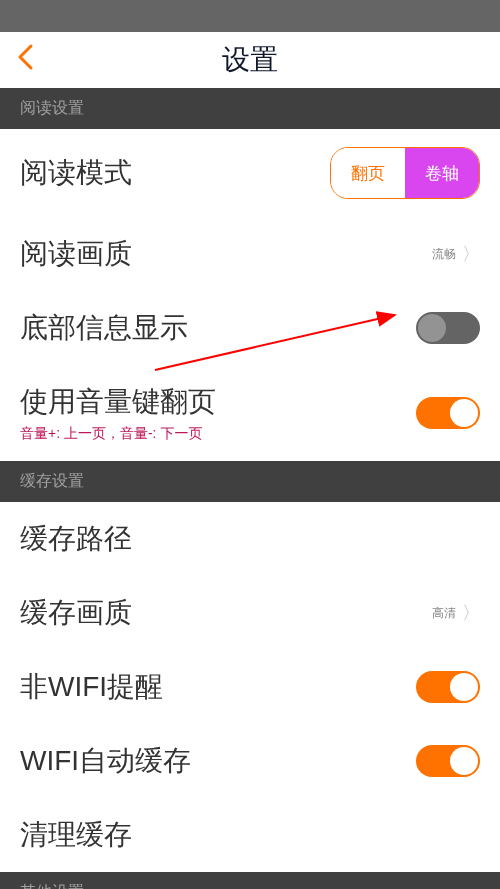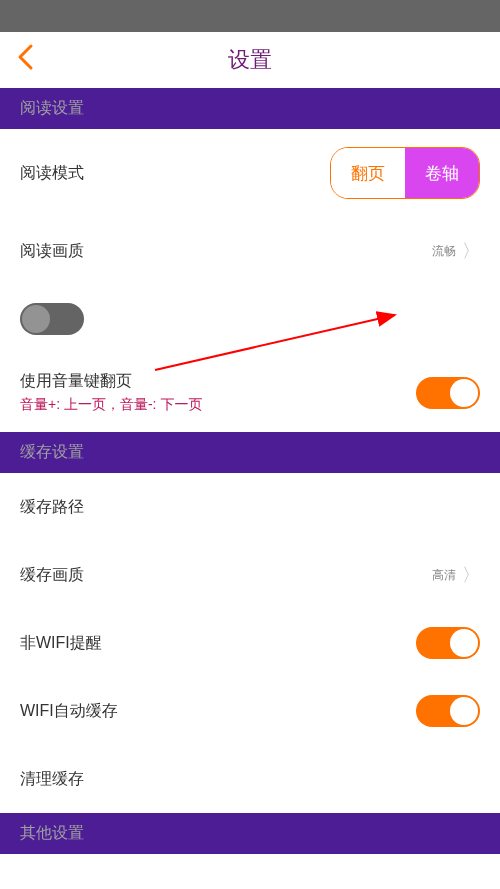--- a/index.html
+++ b/index.html
@@ -29,38 +29,38 @@
     .back-icon {
       color: #ff7200;
       font-size: 28px;
       font-weight: 300;
       cursor: pointer;
     }
     .header-title {
       position: absolute;
       left: 50%;
       transform: translateX(-50%);
-      font-size: 22px;
-      color: #701a75;
+      font-size: 28px;
+      color: #0f172a;
       text-align: center;
     }
     .section-header {
-      background: #4c1d95;
+      background: #404040;
       padding: 10px 20px;
       font-size: 16px;
       color: #a0a0a0;
     }
     .row {
       display: flex;
       align-items: center;
       padding: 18px 20px;
       min-height: 68px;
     }
     .row-label {
-      font-size: 16px;
+      font-size: 28px;
       color: #333333;
       flex: 1;
     }
     .row-sublabel {
       font-size: 14px;
       color: #be185d;
       margin-top: 4px;
     }
     .row-left {
       flex: 1;
@@ -163,20 +163,21 @@
   </div>
 </div>
 
 <div class="row">
   <span class="row-label">阅读画质</span>
   <span class="row-value">流畅</span>
   <span class="chevron">〉</span>
 </div>
 
 <div class="row">
+  <span class="row-label">底部信息显示</span>
   <div class="toggle off">
     <div class="toggle-knob"></div>
   </div>
 </div>
 
 <div class="row">
   <div class="row-left">
     <span class="row-label">使用音量键翻页</span>
     <span class="row-sublabel">音量+: 上一页，音量-: 下一页</span>
   </div>

